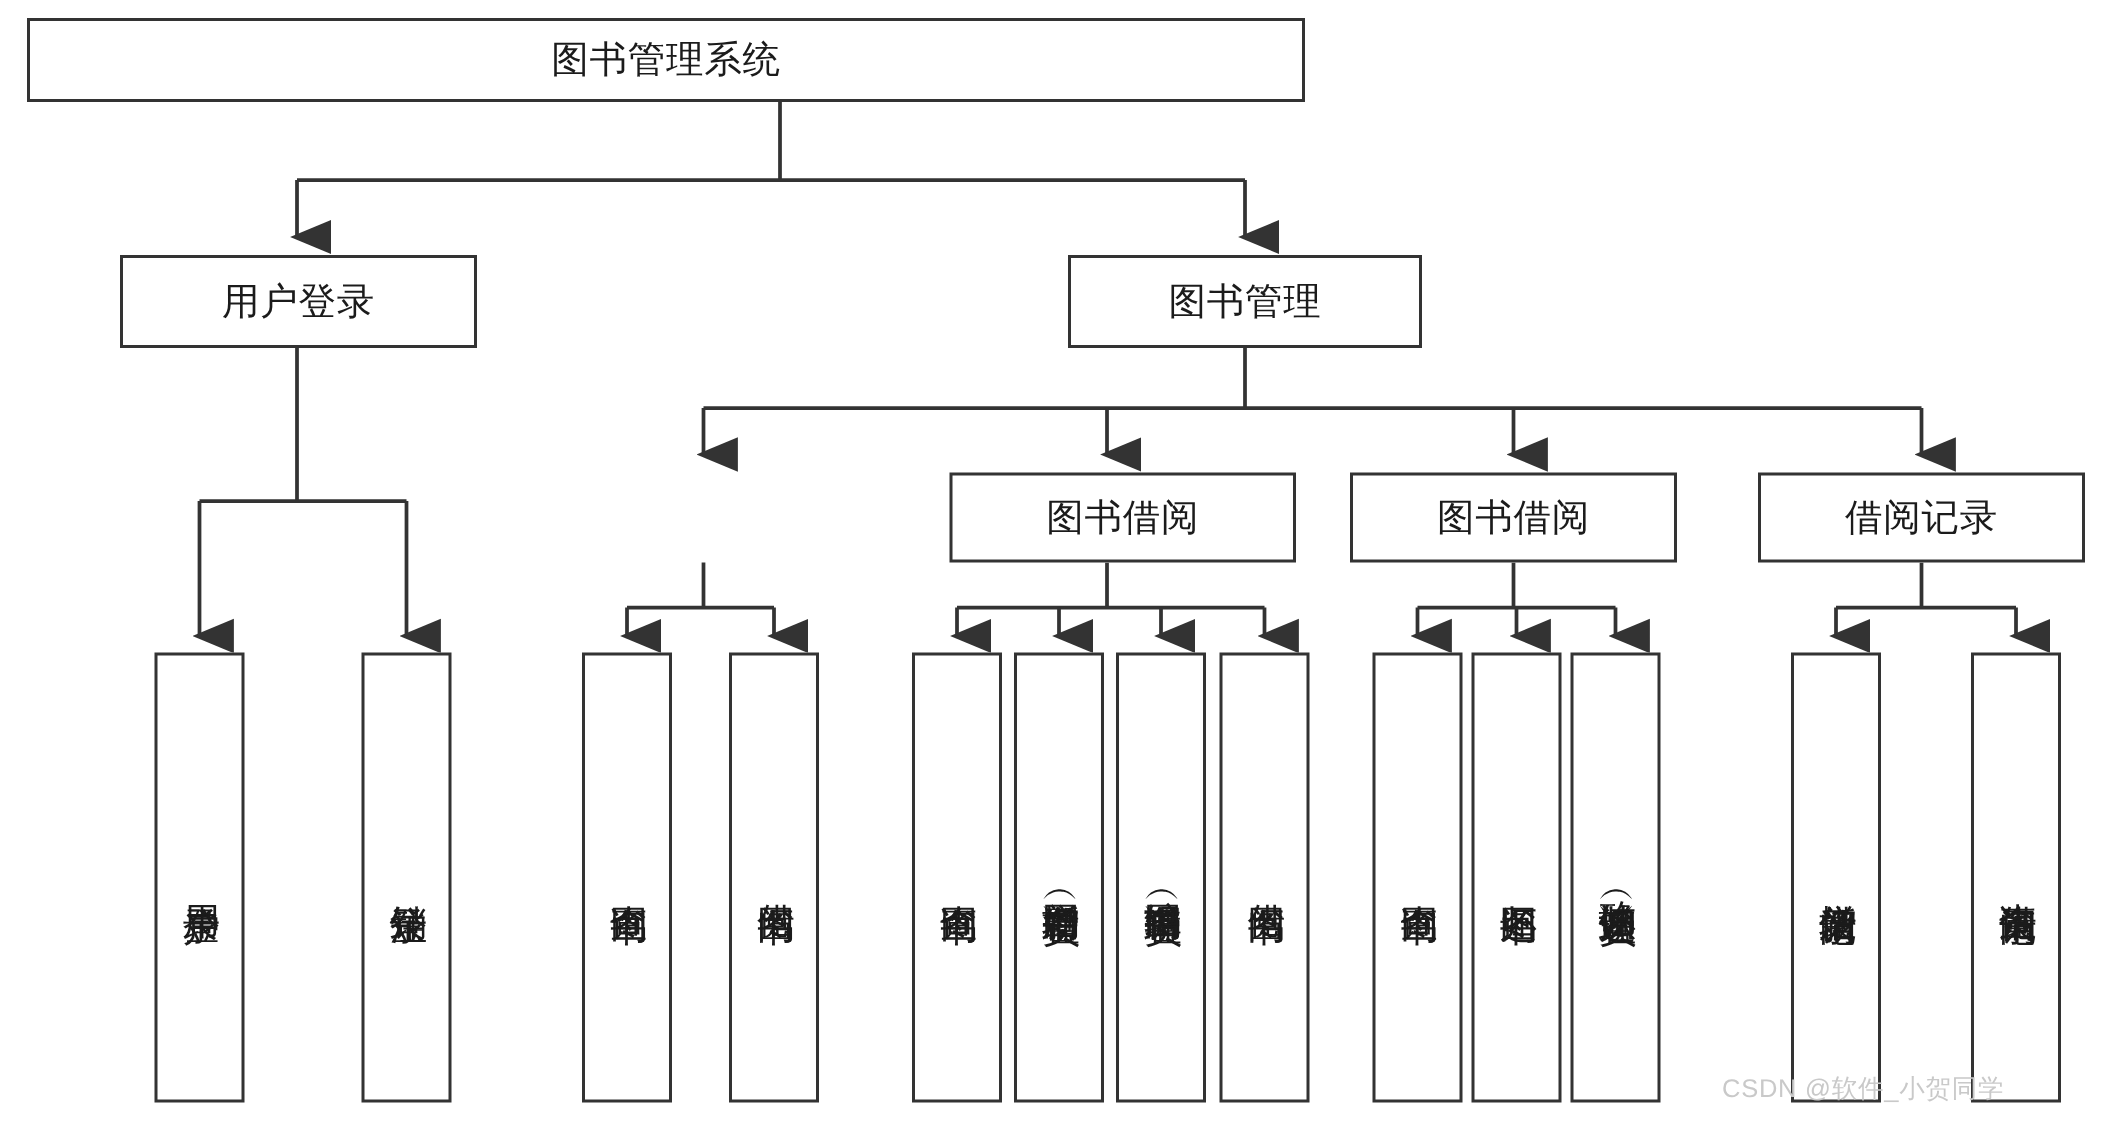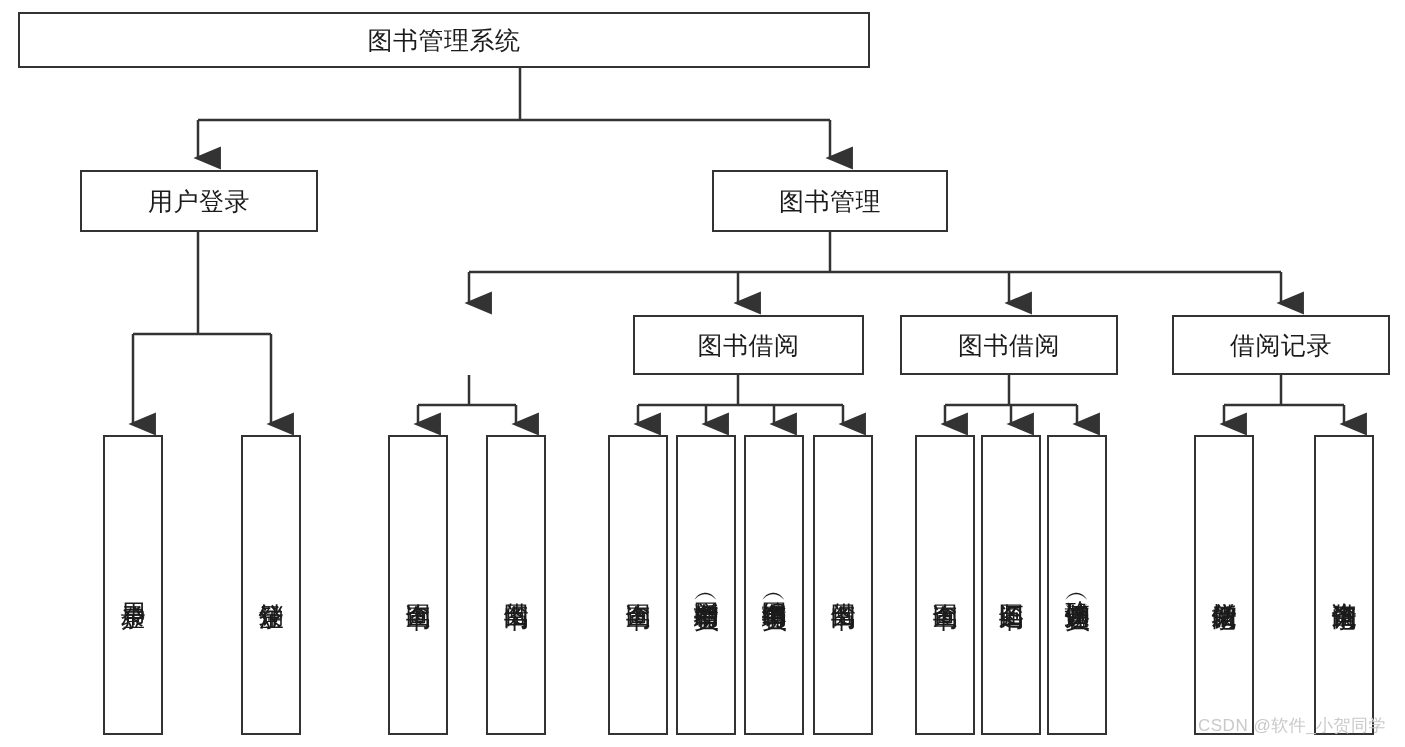--- a/index.html
+++ b/index.html
@@ -178,15 +178,15 @@
     <span class="vlabel">确认归还（管理员）</span>
   </div>
 
   <div class="node vertical" style="left:1194px; top:435px; width:60px; height:300px;">
     <span class="vlabel">新增借阅记录</span>
   </div>
   <div class="node vertical" style="left:1314px; top:435px; width:60px; height:300px;">
     <span class="vlabel">查询借阅记录</span>
   </div>
 
-  <div class="watermark" style="left:1198px; top:714px;">CSDN @软件_小贺同学</div>
+  <div class="watermark" style="left:1148px; top:714px;">CSDN @软件_小贺同学</div>
 
 </div>
 
 </body></html>

